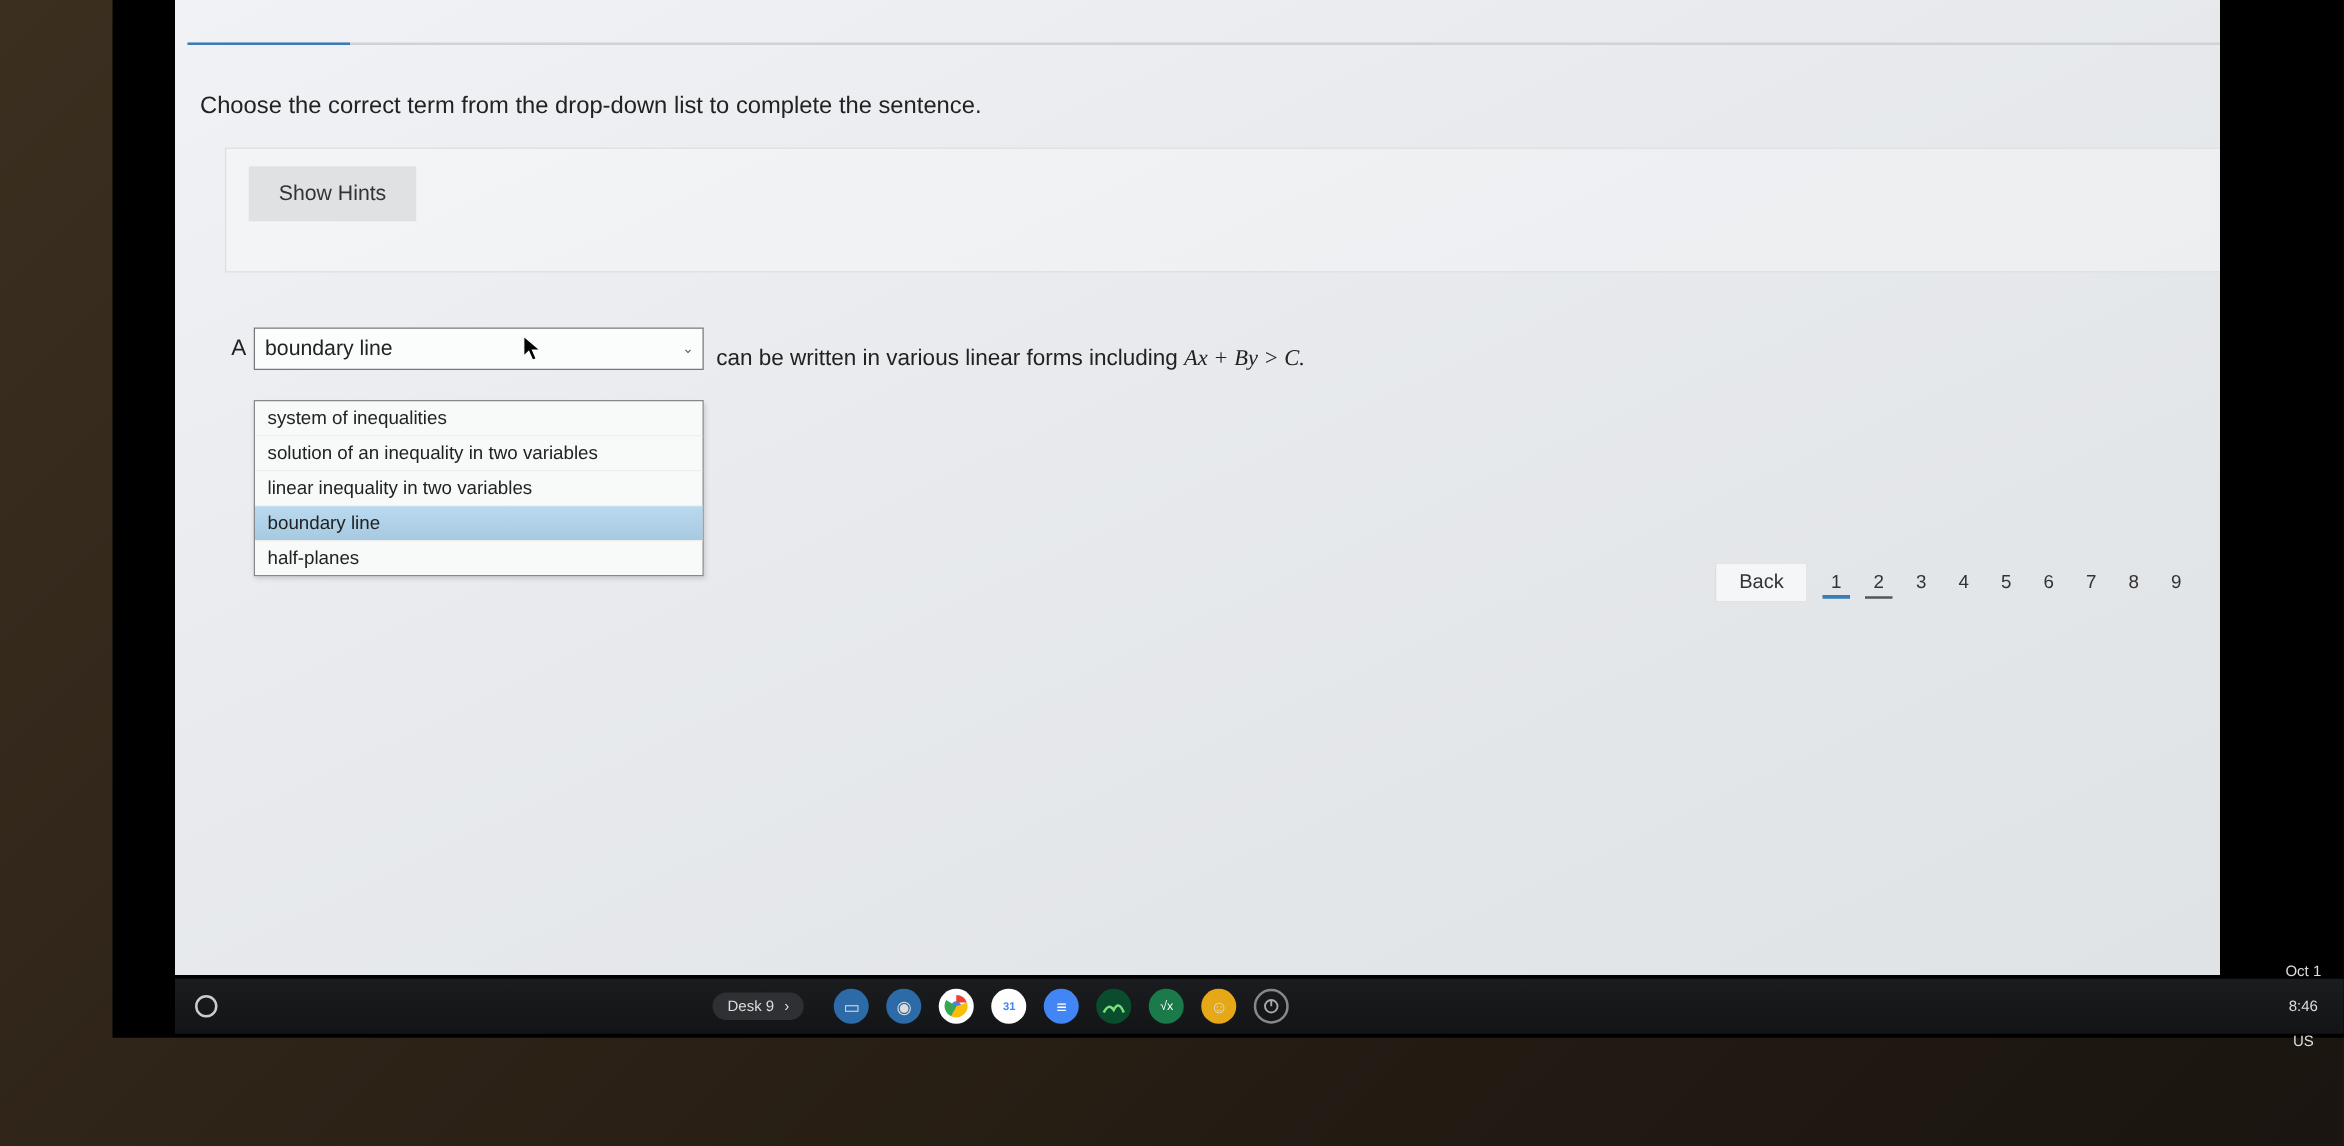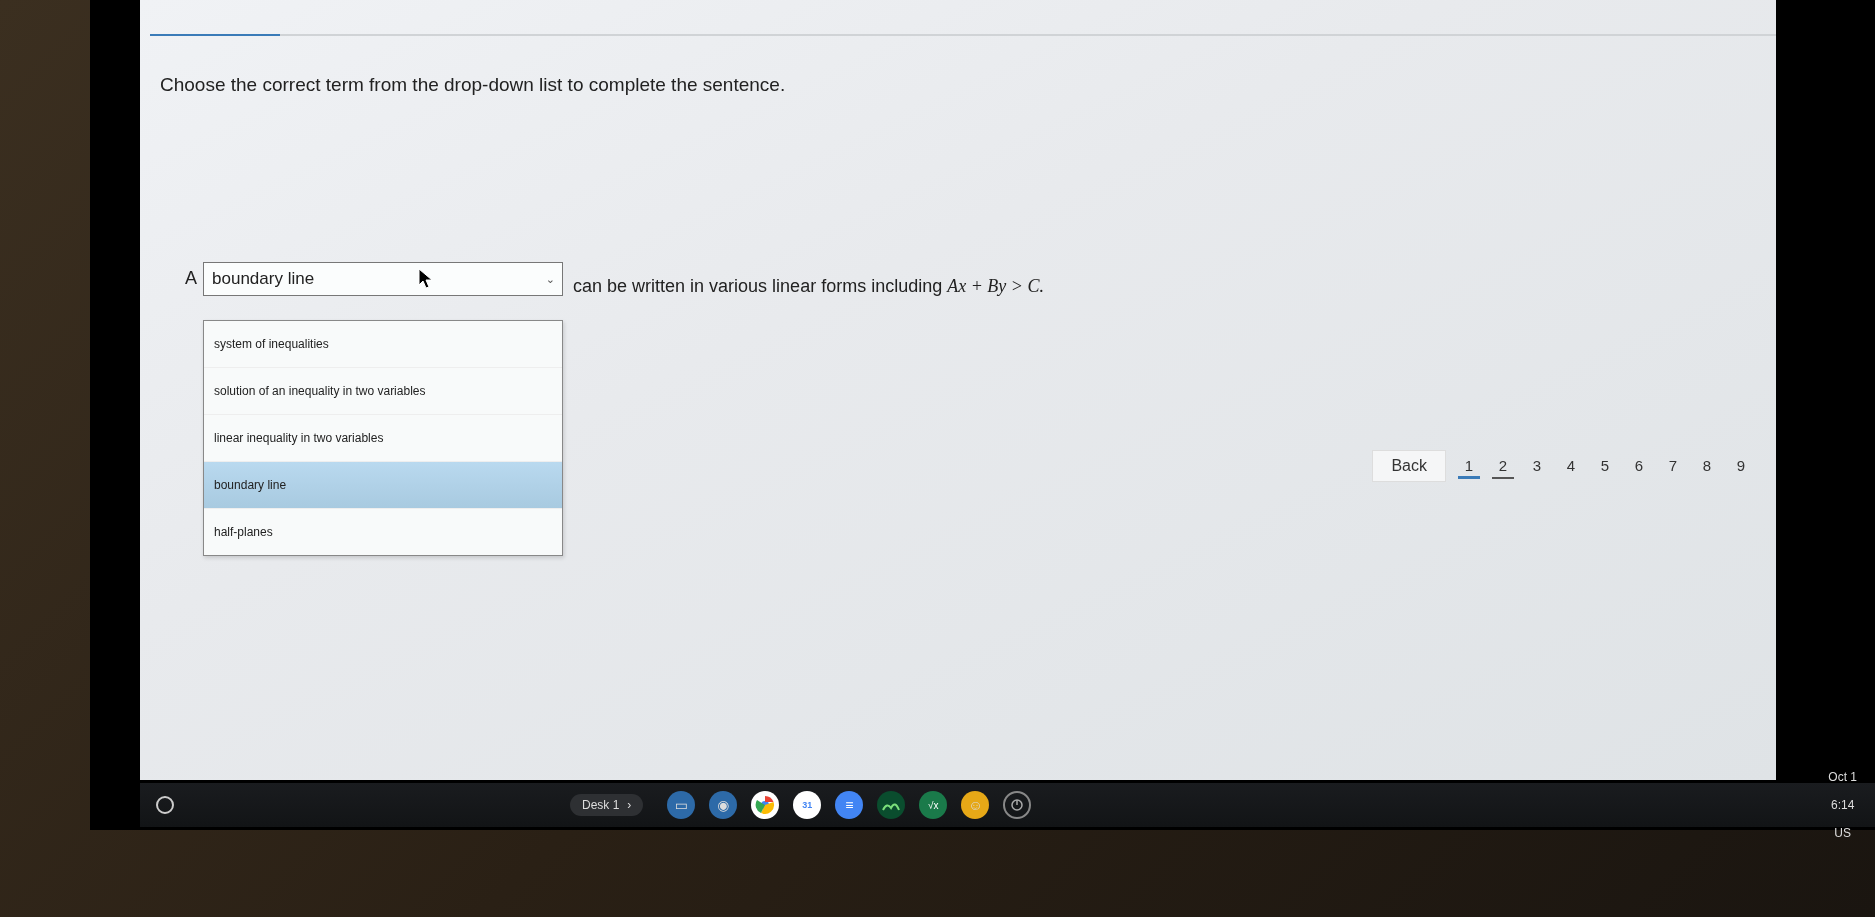--- a/index.html
+++ b/index.html
@@ -119,22 +119,22 @@
     position: absolute;
     top: 58px;
     left: 0;
     width: 360px;
     border: 1px solid #888;
     background: #f8fafa;
     box-shadow: 1px 2px 4px rgba(0,0,0,0.15);
     z-index: 10;
   }
   .dropdown-option {
-    padding: 16px 10px;
-    font-size: 12px;
+    padding: 5px 10px;
+    font-size: 15px;
     color: #222;
     cursor: pointer;
     border-bottom: 1px solid #eee;
   }
   .dropdown-option:last-child { border-bottom: none; }
   .dropdown-option.highlighted {
     background: linear-gradient(to bottom, #b9d9ef 0%, #a8cae0 100%);
   }
   .question-suffix {
     margin-left: 10px;
@@ -260,20 +260,23 @@
   <div class="screen-bezel"></div>
 
   <div class="screen">
 
     <div class="progress-bar">
       <div class="progress-fill"></div>
     </div>
 
     <div class="instruction">Choose the correct term from the drop-down list to complete the sentence.</div>
 
+    <div class="hints-box">
+      <button class="show-hints">Show Hints</button>
+    </div>
 
     <div class="question-row">
       <span class="question-prefix">A</span>
 
       <span class="dropdown-wrapper">
         <input class="dropdown-select" readonly="" value="boundary line" style="">
         <span class="dropdown-caret">⌄</span>
         <svg class="cursor-arrow" width="16" height="22" viewBox="0 0 16 22">
           <path d="M1 1 L1 17 L5 13 L8 20 L11 19 L8 12 L14 12 Z" fill="#000" stroke="#fff" stroke-width="1"></path>
         </svg>
@@ -307,21 +310,21 @@
         </div>
     </div>
 
   </div>
 
   <div class="taskbar">
     <div class="tb-launcher">
       <div class="tb-launcher-circle"></div>
     </div>
     <div class="tb-desk">
-      <span>Desk 1</span>
+      <span>Desk 9</span>
       <span>›</span>
     </div>
     <div class="tb-apps">
       <div class="tb-icon" style="background:#2d6aa8;">▭</div>
       <div class="tb-icon" style="background:#2d6aa8;">◉</div>
       <div class="tb-icon" style="background:#fff;">
         <svg width="20" height="20" viewBox="0 0 20 20">
             <circle cx="10" cy="10" r="9" fill="#fff"></circle>
             <circle cx="10" cy="10" r="4" fill="#4285f4"></circle>
             <path d="M10 1 A9 9 0 0 1 18.5 7 L10 7 Z" fill="#ea4335"></path>
@@ -340,18 +343,18 @@
       <div class="tb-icon" style="background:#e6a817;">☺</div>
       <div class="tb-icon" style="border:2px solid #888;">
         <svg width="14" height="14" viewBox="0 0 14 14">
             <circle cx="7" cy="7" r="5" stroke="#aaa" stroke-width="1.5" fill="none"></circle>
             <line x1="7" y1="2" x2="7" y2="7" stroke="#aaa" stroke-width="1.5"></line>
           </svg>
       </div>
     </div>
     <div class="tb-right">
       <span>Oct 1</span>
-      <span>6:14</span>
+      <span>8:46</span>
       <span>US</span>
     </div>
   </div>
 
 </div>
 
 </body></html>

